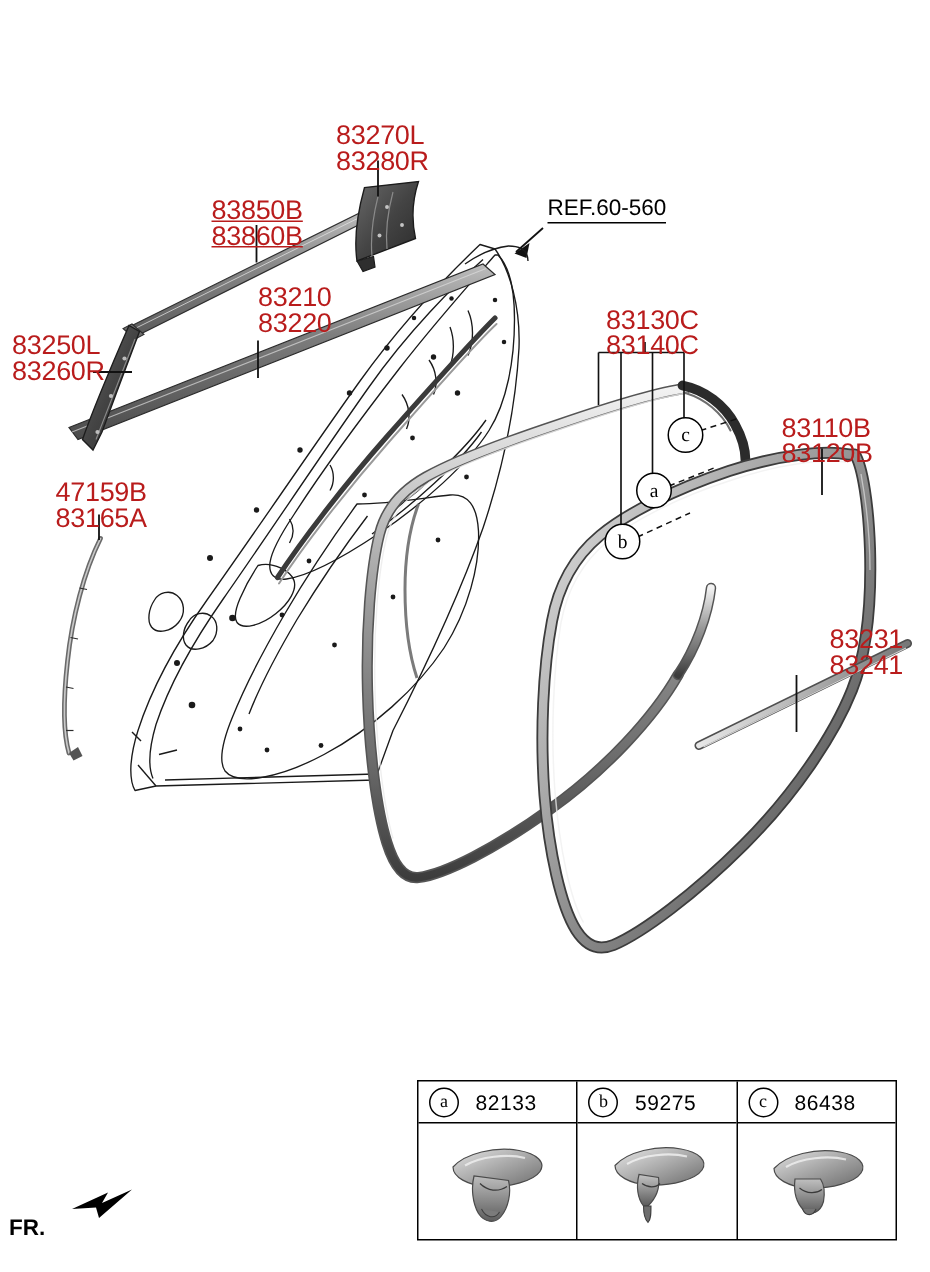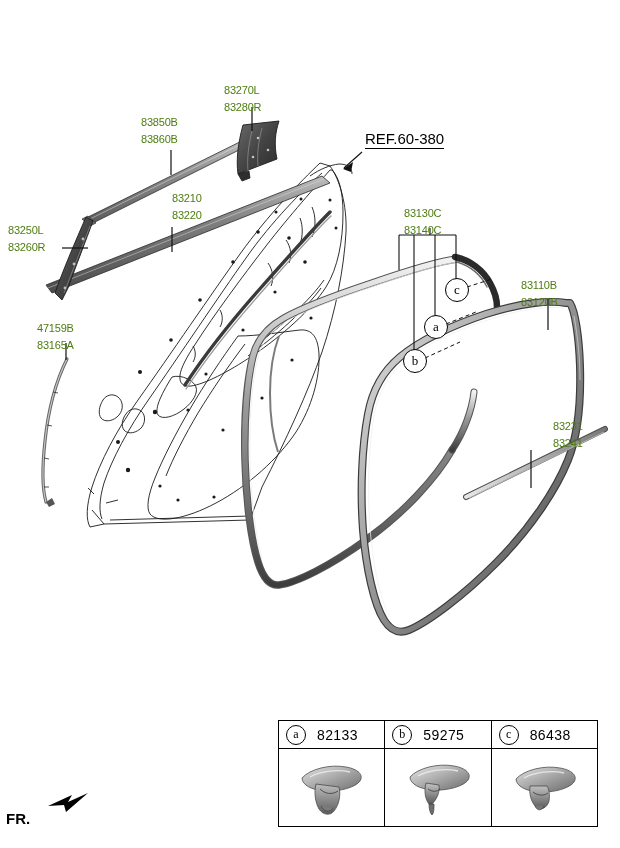--- a/index.html
+++ b/index.html
@@ -1,20 +1,20 @@
 <!DOCTYPE html>
 <html><head>
 <meta charset="utf-8">
 <style>
   html,body{margin:0;padding:0;background:#fff;}
   body{width:620px;height:848px;position:relative;overflow:hidden;
        font-family:"Liberation Sans",sans-serif;color:#000;}
   #sheet{position:absolute;left:0;top:0;width:620px;height:848px;}
-  .lbl{position:absolute;font-size:11px;line-height:16px;letter-spacing:-0.2px;
-       white-space:pre;color:#4d7c0f;font-family:"Liberation Sans",sans-serif;}
+  .lbl{position:absolute;font-size:18px;line-height:16px;letter-spacing:-0.2px;
+       white-space:pre;color:#b91c1c;font-family:"Liberation Sans",sans-serif;}
   .lbl.two{line-height:17px;}
   .ref{position:absolute;font-size:15px;white-space:pre;border-bottom:1.6px solid #000;
        padding-bottom:1px;font-family:"Liberation Sans",sans-serif;}
   .frtxt{position:absolute;font-size:15px;font-weight:bold;letter-spacing:0px;
          font-family:"Liberation Sans",sans-serif;}
   
   #legend{position:absolute;left:278px;top:720px;width:320px;height:107px;
           border:1.6px solid #000;box-sizing:border-box;display:flex;}
   .lcell{flex:1 1 0;display:flex;flex-direction:column;box-sizing:border-box;}
   .lcell + .lcell{border-left:1.6px solid #000;}
@@ -288,37 +288,37 @@
     <path d="M446,324 L476,312"></path>
     <path d="M425,358 L460,342"></path>
     <path d="M467,287 L492,279"></path>
   </g>
 
   <g>
     <path d="M48,806 L72,795 L68,802 L88,793 L66,812 L64,805 Z" fill="#000"></path>
   </g>
 </svg>
 
-<div class="lbl two" style="left:141px;top:114px;"><span>83850B</span><br><span>83860B</span></div>
+<div class="lbl two" style="left:141px;top:132px;text-decoration:underline;"><span>83850B</span><br><span>83860B</span></div>
 
 <div class="lbl two" style="left:224px;top:82px;"><span>83270L</span><br><span>83280R</span></div>
 
 <div class="lbl two" style="left:8px;top:222px;"><span>83250L</span><br><span>83260R</span></div>
 
 <div class="lbl two" style="left:148px;top:190px;margin-left:24px;"><span>83210</span><br><span>83220</span></div>
 
 <div class="lbl two" style="left:37px;top:320px;"><span>47159B</span><br><span>83165A</span></div>
 
 <div class="lbl two" style="left:404px;top:205px;"><span>83130C</span><br><span>83140C</span></div>
 
 <div class="lbl two" style="left:521px;top:277px;"><span>83110B</span><br><span>83120B</span></div>
 
 <div class="lbl two" style="left:507px;top:418px;margin-left:46px;"><span>83231</span><br><span>83241</span></div>
 
-<div class="ref" style="left:365px;top:130px;">REF.60-380</div>
+<div class="ref" style="left:365px;top:130px;">REF.60-560</div>
 
 <div class="cbadge" style="left:424px;top:315px;">
     <span>a</span>
   </div>
 <div class="cbadge" style="left:403px;top:349px;">
     <span>b</span>
   </div>
 <div class="cbadge" style="left:445px;top:278px;">
     <span>c</span>
   </div>

